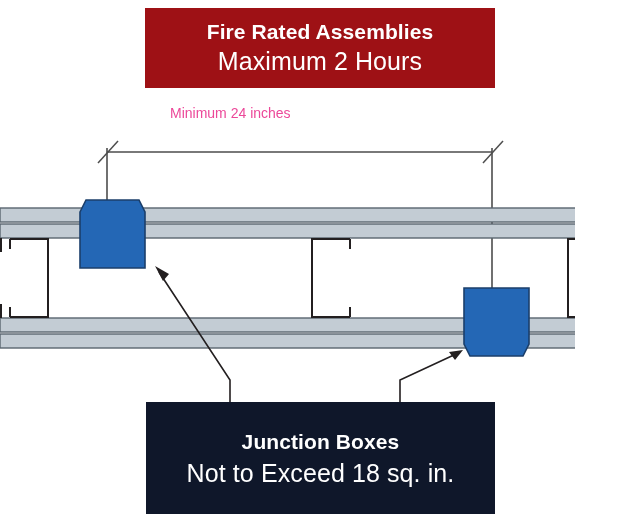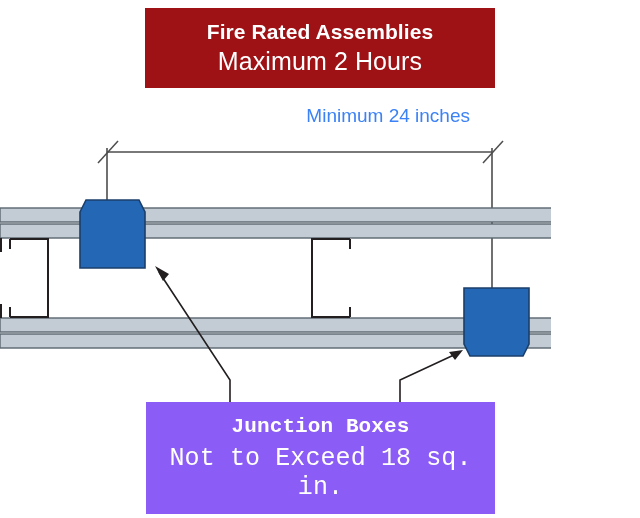--- a/index.html
+++ b/index.html
@@ -9,20 +9,21 @@
   }
   body {
     font-family: "Liberation Sans", sans-serif;
   }
   #canvas {
     position: relative;
     width: 551px;
     height: 518px;
     background: #ffffff;
     overflow: hidden;
+    padding-left: 24px;
   }
 
   
   .banner {
     position: absolute;
     box-sizing: border-box;
     display: flex;
     flex-direction: column;
     align-items: center;
     justify-content: center;
@@ -48,36 +49,35 @@
     height: 80px;
     background: #9e1115;
   }
   #fire-banner .line-main { margin-bottom: 2px; }
 
   #junction-banner {
     left: 146px;
     top: 402px;
     width: 349px;
     height: 112px;
-    background: #8b5cf6;
+    background: #0f172a;
     padding-top: 2px;
-    font-family: Liberation Mono, monospace;
   }
   #junction-banner .line-main { margin-bottom: 3px; }
   #junction-banner .line-sub { margin-top: 1px; }
 
   
   #dim-label {
     position: absolute;
     left: 170px;
     top: 105px;
     width: 300px;
-    text-align: right;
-    font-size: 19px;
-    color: #3b82f6;
+    text-align: left;
+    font-size: 14px;
+    color: #ec4899;
   }
 
   .svg-layer {
     position: absolute;
     left: 0;
     top: 0;
     width: 640px;
     height: 518px;
   }
 </style>

